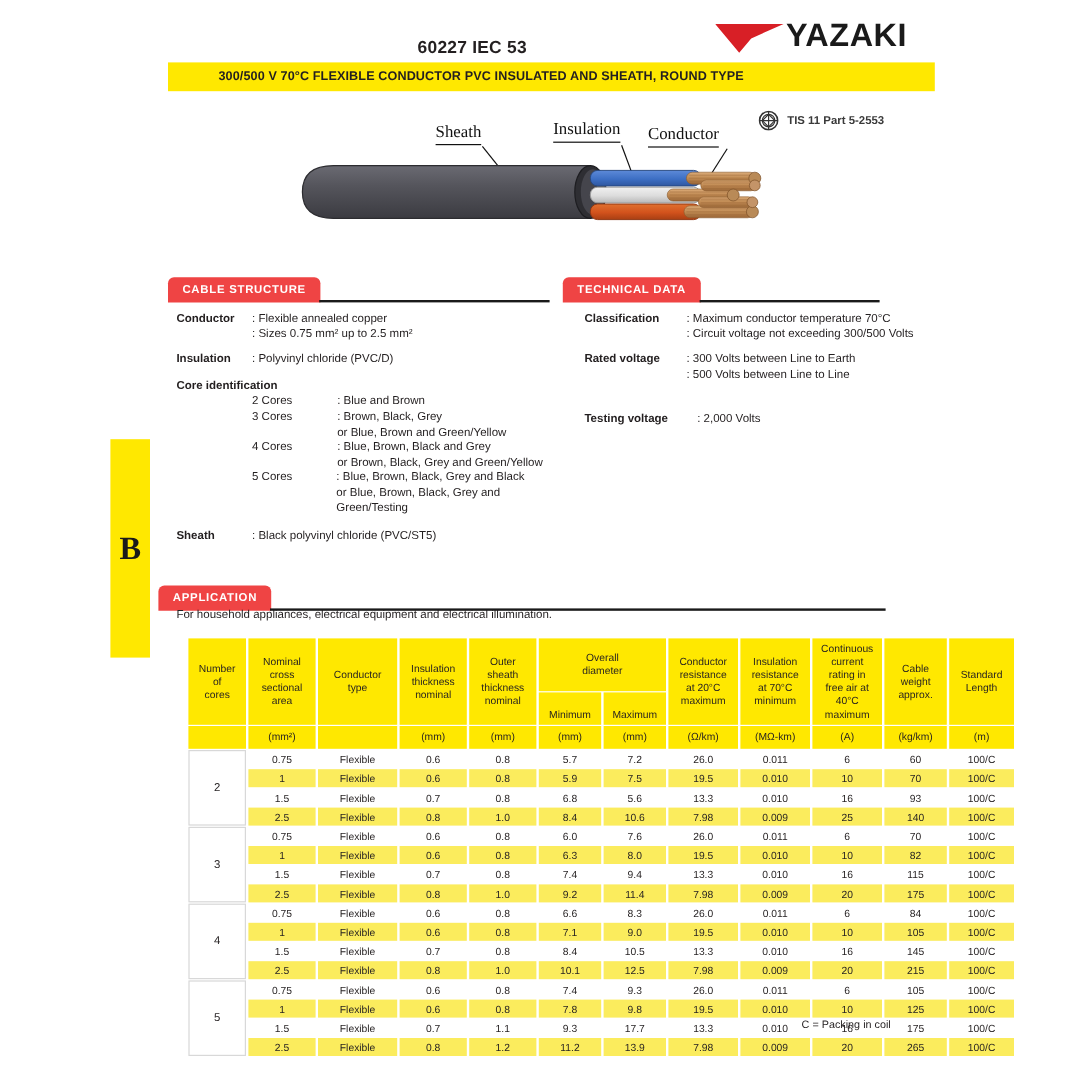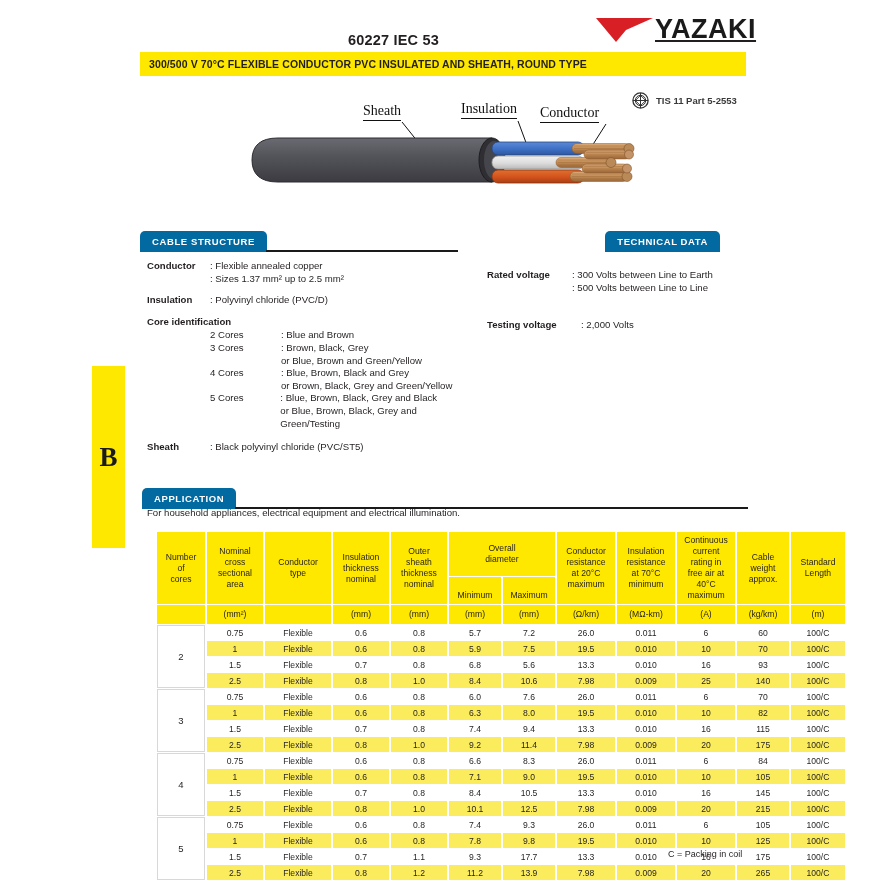--- a/index.html
+++ b/index.html
@@ -35,22 +35,21 @@
     color: #1a1a1a;
     line-height: 1;
   }
 
   
   .logo {
     position: absolute;
     left: 596px;
     top: 14px;
     display: flex;
-    align-items: center;
-    text-decoration: underline;
+    align-items: flex-end;
   }
   .logo-mark { display:block; }
   .logo-text {
     font-family: "Liberation Sans", sans-serif;
     font-weight: bold;
     font-size: 27px;
     letter-spacing: 0.5px;
     color: #1a1a1a;
     margin-left: 1px;
   }
@@ -65,20 +64,21 @@
     font-weight: bold;
     letter-spacing: .2px;
   }
   .subtitle-bar {
     position: absolute;
     left: 140px; top: 52px;
     width: 606px; height: 24px;
     background: #ffe800;
     display: flex;
     align-items: center;
+    padding-left: 33px;
   }
   .subtitle-bar span {
     font-size: 10.5px;
     font-weight: bold;
     margin-left: 9px;
     letter-spacing: .1px;
   }
 
   
   .tis {
@@ -105,21 +105,21 @@
   .lbl-insulation { left:221px; top:1px; }
   .lbl-conductor { left:300px; top:5px; }
 
   
   .sec {
     position:absolute;
     display:flex;
     align-items:flex-end;
   }
   .sec-pill {
-    background:#0369a1;
+    background:#ef4444;
     color:#fff;
     font-size:9.5px;
     font-weight:bold;
     letter-spacing:.6px;
     padding:4px 12px 4px 12px;
     border-radius:5px 5px 0 0;
     height:13px;
     line-height:13px;
   }
   .sec-rule {
@@ -289,21 +289,21 @@
 <div class="sec" style="left:140px; top:231px; width:318px;">
   <div class="sec-pill">CABLE STRUCTURE</div>
   <div class="sec-rule"></div>
 </div>
 
 <div class="dl" style="left:147px; top:260px; width:330px;">
   <div class="dl-row">
     <div class="dl-term" style="width:63px;">Conductor</div>
     <div>
       <div class="dl-val">: Flexible annealed copper</div>
-      <div class="dl-val">: Sizes 1.37  mm² up to 2.5 mm²</div>
+      <div class="dl-val">: Sizes 0.75  mm² up to 2.5 mm²</div>
     </div>
   </div>
   <div class="dl-row" style="margin-top:9px;">
     <div class="dl-term" style="width:63px;">Insulation</div>
     <div class="dl-val">:  Polyvinyl chloride (PVC/D)</div>
   </div>
 
   <div style="margin-top:9px;">
     <div class="dl-term">Core identification</div>
 
@@ -338,40 +338,47 @@
       </div>
     </div>
   </div>
 
   <div class="dl-row" style="margin-top:11px;">
     <div class="dl-term" style="width:63px;">Sheath</div>
     <div class="dl-val">: Black polyvinyl chloride (PVC/ST5)</div>
   </div>
 </div>
 
-<div class="sec" style="left:456px; top:231px; width:264px;flex-direction:column;">
+<div class="sec" style="left:469px; top:231px; width:264px;">
   <div class="sec-pill">TECHNICAL DATA</div>
   <div class="sec-rule"></div>
 </div>
 
 <div class="dl" style="left:487px; top:260px; width:280px;">
+  <div class="dl-row">
+    <div class="dl-term" style="width:85px;">Classification</div>
+    <div>
+      <div class="dl-val">: Maximum conductor temperature 70°C</div>
+      <div class="dl-val">: Circuit voltage not exceeding 300/500 Volts</div>
+    </div>
+  </div>
   <div class="dl-row" style="margin-top:9px;">
     <div class="dl-term" style="width:85px;">Rated voltage</div>
     <div>
       <div class="dl-val">:  300 Volts between Line to Earth</div>
       <div class="dl-val">:  500 Volts between Line to Line</div>
     </div>
   </div>
   <div class="dl-row" style="margin-top:25px;">
     <div class="dl-term" style="width:94px;">Testing voltage</div>
     <div class="dl-val">:  2,000 Volts</div>
   </div>
 </div>
 
-<div class="sec" style="left:142px; top:488px; width:606px;">
+<div class="sec" style="left:132px; top:488px; width:606px;">
   <div class="sec-pill">APPLICATION</div>
   <div class="sec-rule"></div>
 </div>
 <div class="app-text">For household appliances, electrical equipment and electrical illumination.</div>
 
 <table class="dtable">
   <thead>
     <tr>
       <th rowspan="2" style="width:46px;">Number<br>of<br>cores</th>
       <th rowspan="2" style="width:54px;">Nominal<br>cross<br>sectional<br>area</th>

